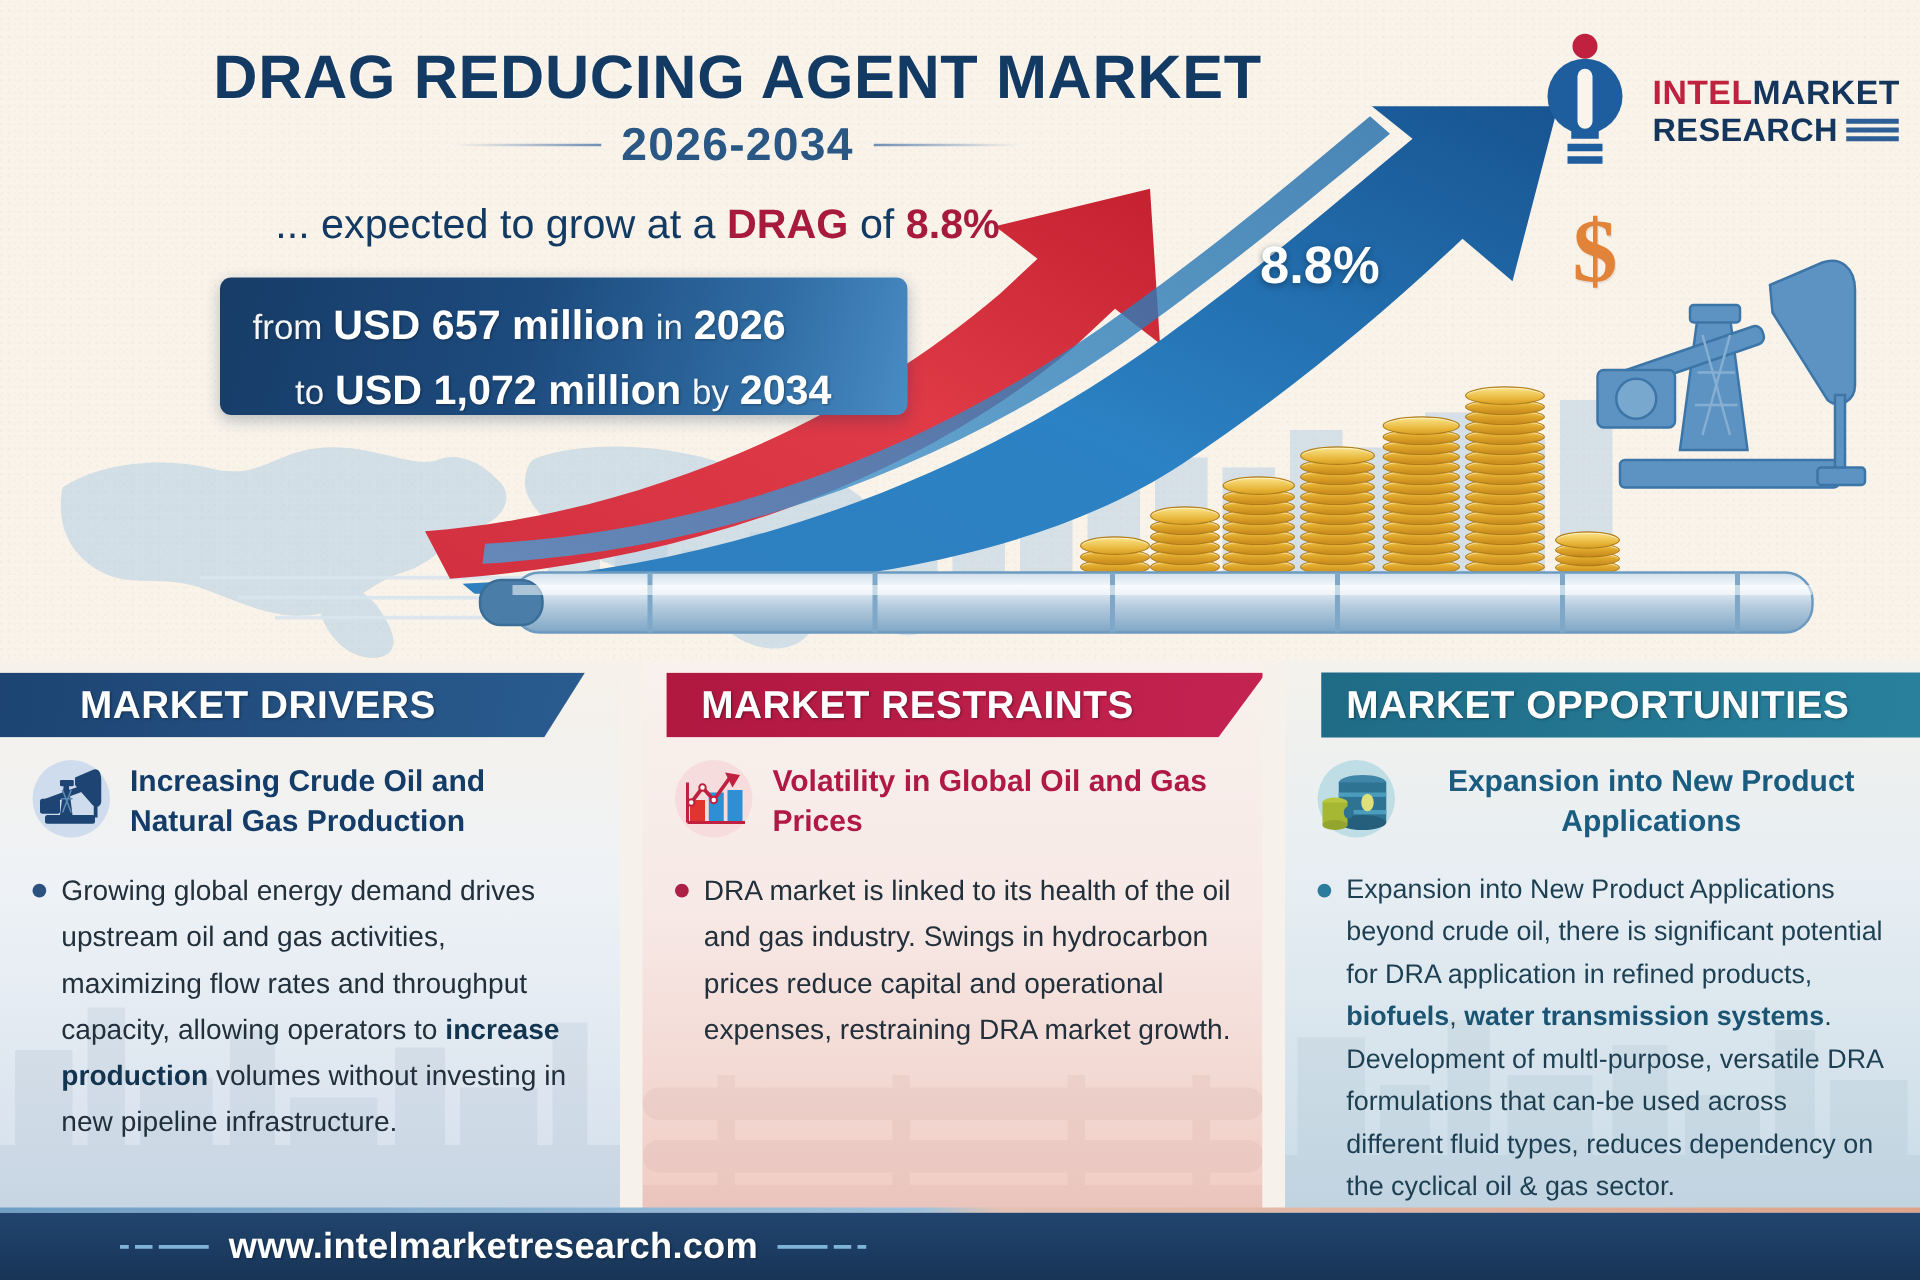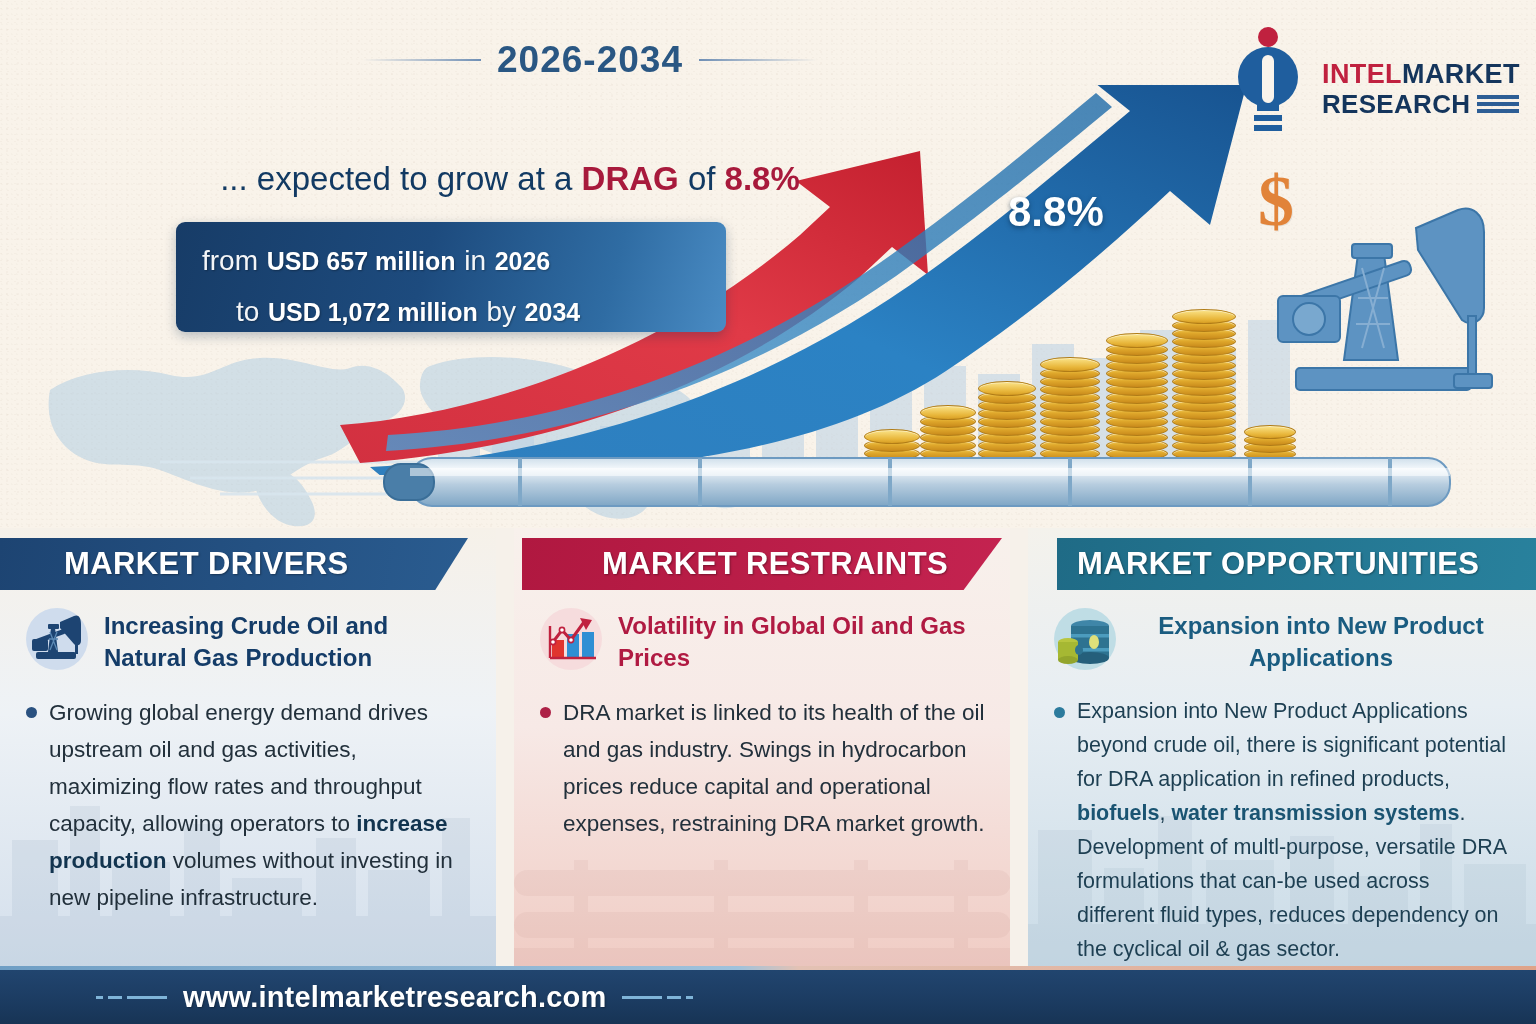--- a/index.html
+++ b/index.html
@@ -82,21 +82,21 @@
 
   .value-box {
     position:absolute; left:176px; top:222px; width:550px; height:110px; z-index:6;
     border-radius:9px;
     background:linear-gradient(105deg,#173c67 0%,#1d4b7e 45%,#2f6ca3 78%,#4a8cc4 100%);
     box-shadow:0 4px 12px rgba(15,45,80,.28);
     padding:13px 22px 0 26px; color:#fff;
   }
   .value-box .vline { font-size:31px; line-height:50px; white-space:nowrap; text-shadow:1px 1px 2px rgba(0,0,0,.3); }
   .value-box .sm { font-size:28px; font-weight:normal; opacity:.95; }
-  .value-box .bg2 { font-weight:bold; font-size:25px; }
+  .value-box .bg2 { font-weight:bold; font-size:33px; }
   .value-box .row2 { padding-left:34px; }
 
   .cagr-badge {
     position:absolute; left:1008px; top:188px; z-index:7;
     font-size:42px; font-weight:bold; color:#ffffff;
     text-shadow:0 2px 5px rgba(10,40,70,.55);
   }
 
   
   .logo { position:absolute; right:22px; top:22px; width:290px; height:118px; z-index:8; display:flex; align-items:center; gap:10px; }
@@ -121,21 +121,21 @@
 
   .hdr { position:relative; height:52px; margin-top:10px; z-index:3; }
   .hdr-shape {
     position:absolute; left:0; top:0; height:52px;
     display:flex; align-items:center; padding-left:64px;
     font-size:31px; font-weight:bold; color:#ffffff; letter-spacing:.4px;
     text-shadow:1px 1px 2px rgba(0,0,0,.35);
     white-space:nowrap;
   }
   .c1 .hdr-shape { width:468px; background:linear-gradient(100deg,#1d4472 0%,#2a5c90 100%); clip-path:polygon(0 0,100% 0,93% 100%,0 100%); }
-  .c2 .hdr-shape { width:480px; left:8px; background:linear-gradient(100deg,#b01840 0%,#c42350 100%); clip-path:polygon(0 0,100% 0,92% 100%,0 100%); padding-left:80px;text-align:center; }
+  .c2 .hdr-shape { width:480px; left:19px; background:linear-gradient(100deg,#b01840 0%,#c42350 100%); clip-path:polygon(0 0,100% 0,92% 100%,0 100%); padding-left:28px;text-align:center; }
   .c3 .hdr-shape { width:613px; left:0; background:linear-gradient(100deg,#1f6b86 0%,#2b87a3 100%); padding-left:20px;margin-left:29px; }
 
   .card-title { display:flex; gap:16px; padding:18px 26px 0 26px; position:relative; z-index:3; }
   .ticon { width:62px; height:62px; border-radius:50%; flex:0 0 62px; position:relative; }
   .c1 .ticon { background:#cfdced; }
   .c2 .ticon { background:#f6dcdd; }
   .c3 .ticon { background:#bfdde5; }
   .ttext { font-size:24px; font-weight:bold; line-height:32px; padding-top:2px; }
   .c1 .ttext { color:#143c68; }
   .c2 .ttext { color:#b01a42; }
@@ -359,20 +359,21 @@
           <path d="M330 28 V76"></path>
           <path d="M520 28 V76"></path>
         <path d="M700 28 V76"></path>
           <path d="M880 28 V76"></path>
           <path d="M1020 28 V76"></path>
       </g>
       <rect x="40" y="38" width="1040" height="8" fill="#ffffff" opacity="0.55"></rect>
     </svg>
 
     <div class="title-wrap">
+      <div class="main-title">DRAG REDUCING AGENT MARKET</div>
       <div class="year-row">
         <span class="year-line"></span>
         <span class="year-text">2026-2034</span>
         <span class="year-line r"></span>
       </div>
     </div>
 
     <div class="sub-line">
       <span>... expected to grow at a </span><span class="cagr">DRAG</span><span> of </span><span class="pct">8.8%</span>
     </div>

